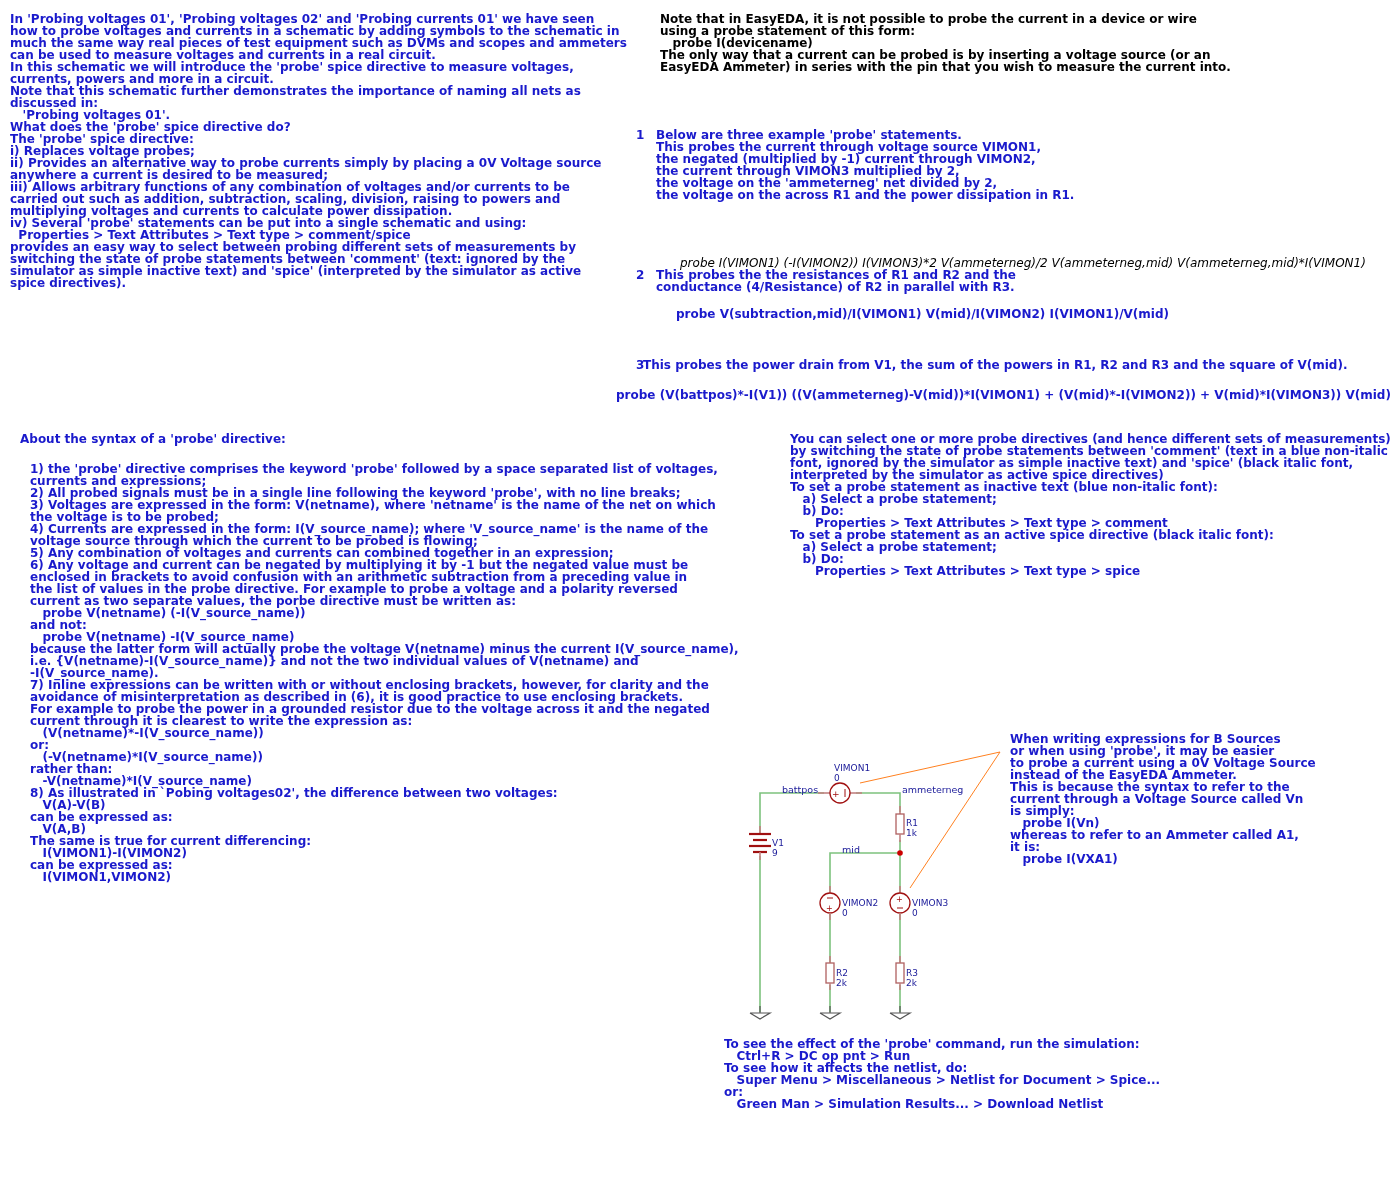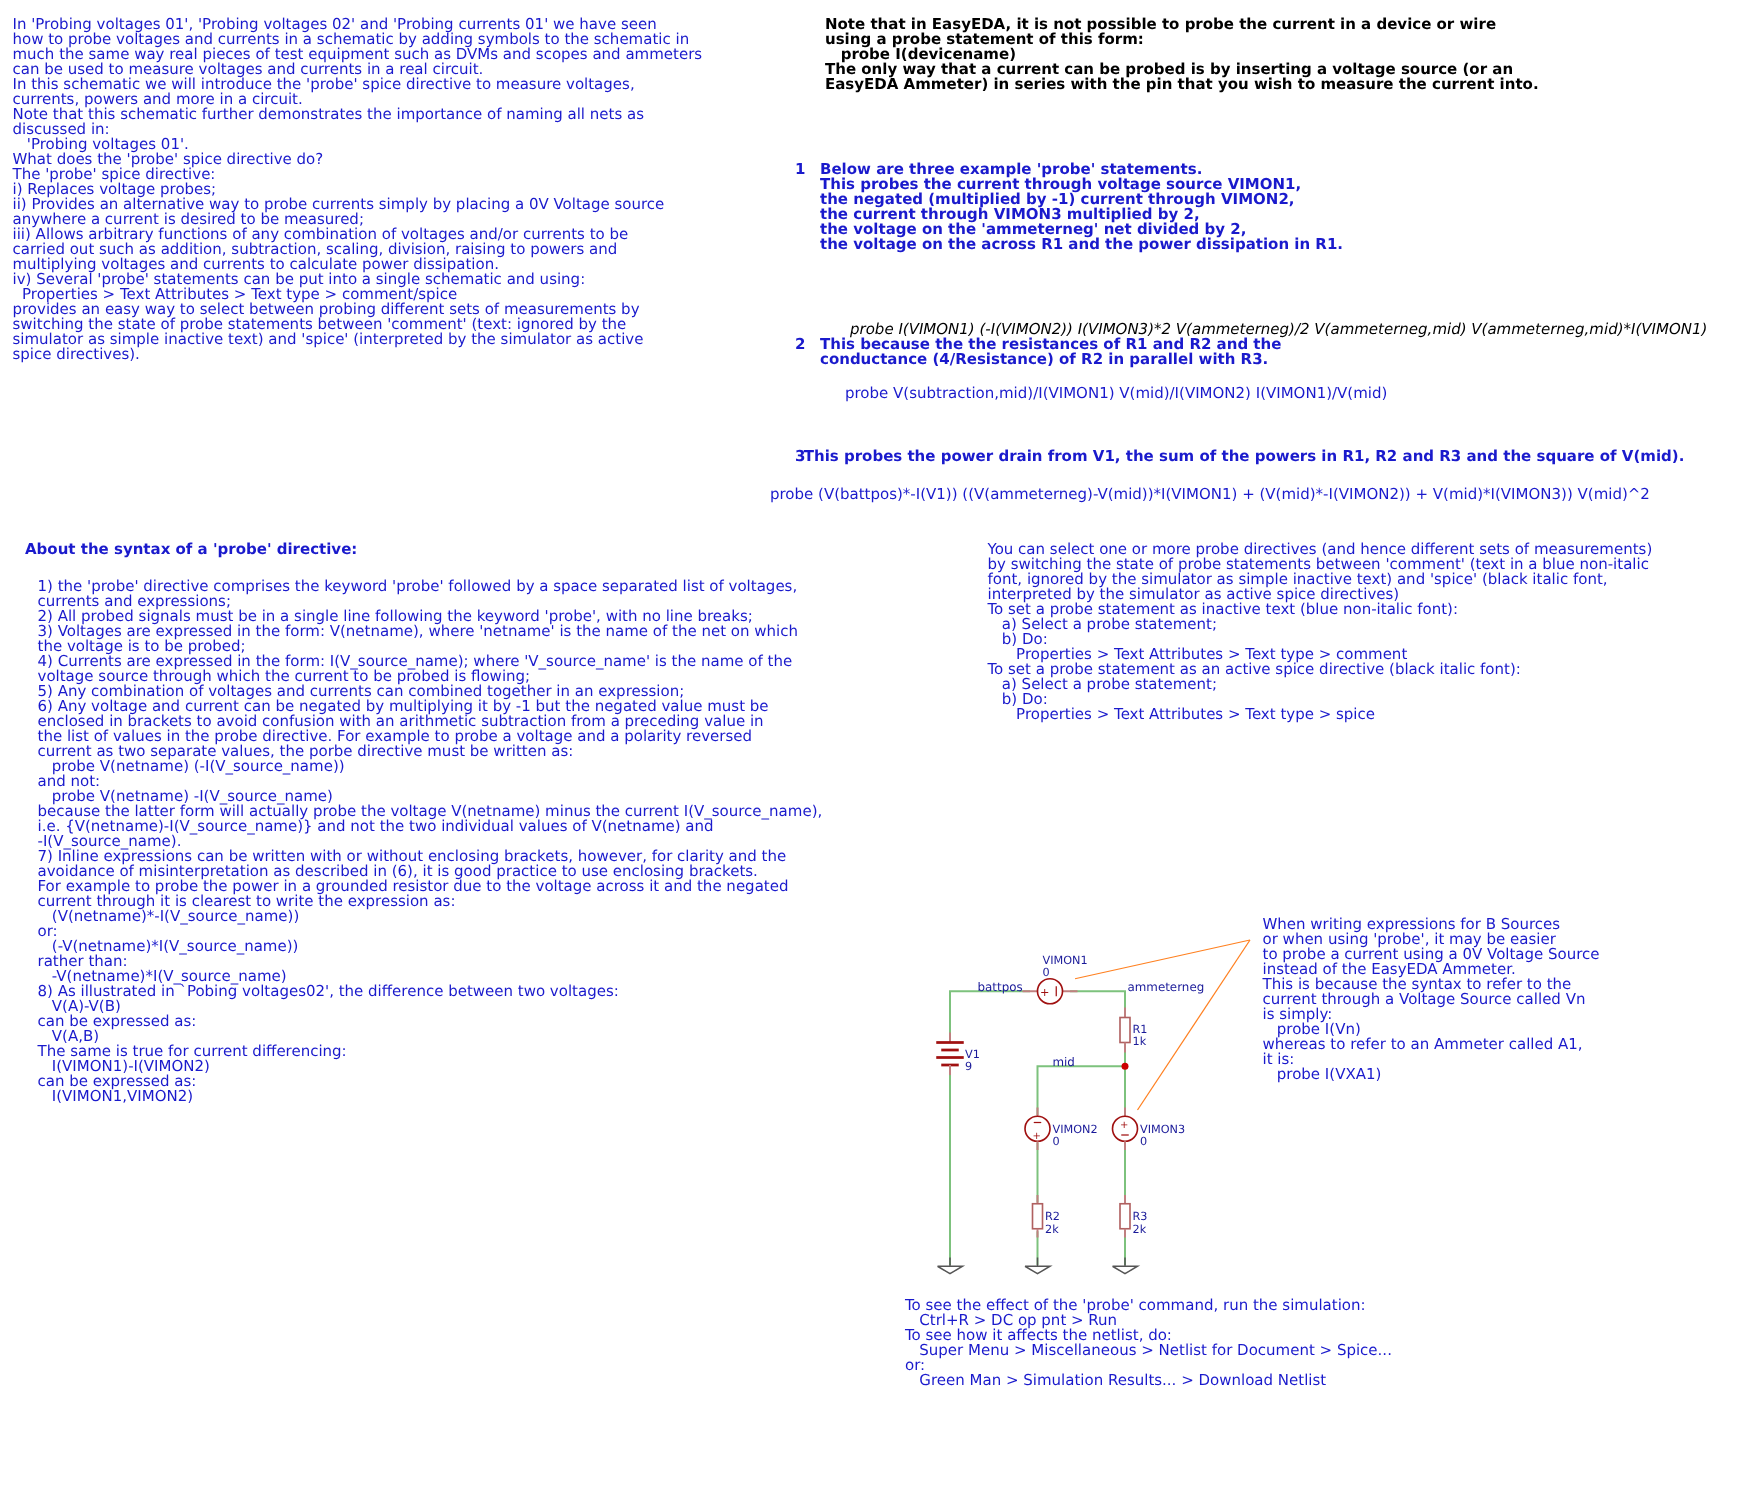--- a/index.html
+++ b/index.html
@@ -1,39 +1,39 @@
 <!DOCTYPE html>
 <html><head>
 <meta charset="utf-8">
 <style>
   html, body { margin: 0; padding: 0; background: #ffffff; }
   body { width: 1392px; height: 1194px; position: relative; overflow: hidden;
          font-family: "DejaVu Sans", sans-serif; font-size: 12px; line-height: 12px; color: #0000ff; }
   .blk { position: absolute; white-space: pre; }
-  .blue { color: #1a1acc; }
+  .blue { color: #1a1acc; font-weight: bold; }
   .red { color: #000000; font-weight: bold; }
   .bold { font-weight: bold; }
   .italic-black { color: #000000; font-style: italic; }
   .line { display: block; height: 12px; }
   .num { position: absolute; font-weight: bold; color: #1a1acc; }
   svg text { font-family: "DejaVu Sans", sans-serif; }
 </style>
 </head>
 <body>
 
 <div class="blk blue" style="left:10px; top:13px;" id="intro"><span class="line">In 'Probing voltages 01', 'Probing voltages 02' and 'Probing currents 01' we have seen</span><span class="line">how to probe voltages and currents in a schematic by adding symbols to the schematic in</span><span class="line">much the same way real pieces of test equipment such as DVMs and scopes and ammeters</span><span class="line">can be used to measure voltages and currents in a real circuit.</span><span class="line">In this schematic we will introduce the 'probe' spice directive to measure voltages,</span><span class="line">currents, powers and more in a circuit.</span><span class="line">Note that this schematic further demonstrates the importance of naming all nets as</span><span class="line">discussed in:</span><span class="line">   'Probing voltages 01'.</span><span class="line">What does the 'probe' spice directive do?</span><span class="line">The 'probe' spice directive:</span><span class="line">i) Replaces voltage probes;</span><span class="line">ii) Provides an alternative way to probe currents simply by placing a 0V Voltage source</span><span class="line">anywhere a current is desired to be measured;</span><span class="line">iii) Allows arbitrary functions of any combination of voltages and/or currents to be</span><span class="line">carried out such as addition, subtraction, scaling, division, raising to powers and</span><span class="line">multiplying voltages and currents to calculate power dissipation.</span><span class="line">iv) Several 'probe' statements can be put into a single schematic and using:</span><span class="line">  Properties &gt; Text Attributes &gt; Text type &gt; comment/spice</span><span class="line">provides an easy way to select between probing different sets of measurements by</span><span class="line">switching the state of probe statements between 'comment' (text: ignored by the</span><span class="line">simulator as simple inactive text) and 'spice' (interpreted by the simulator as active</span><span class="line">spice directives).</span></div>
 
 <div class="blk red" style="left:660px; top:13px;" id="warning"><span class="line">Note that in EasyEDA, it is not possible to probe the current in a device or wire</span><span class="line">using a probe statement of this form:</span><span class="line">   probe I(devicename)</span><span class="line">The only way that a current can be probed is by inserting a voltage source (or an</span><span class="line">EasyEDA Ammeter) in series with the pin that you wish to measure the current into.</span></div>
 
 <div class="num" style="left:636px; top:129px;">1</div>
 <div class="blk blue bold" style="left:656px; top:129px;" id="ex1"><span class="line">Below are three example 'probe' statements.</span><span class="line">This probes the current through voltage source VIMON1,</span><span class="line">the negated (multiplied by -1) current through VIMON2,</span><span class="line">the current through VIMON3 multiplied by 2,</span><span class="line">the voltage on the 'ammeterneg' net divided by 2,</span><span class="line">the voltage on the across R1 and the power dissipation in R1.</span></div>
 <div class="blk italic-black" style="left:680px; top:223px;margin-top:34px;">probe I(VIMON1) (-I(VIMON2)) I(VIMON3)*2 V(ammeterneg)/2 V(ammeterneg,mid) V(ammeterneg,mid)*I(VIMON1)</div>
 
 <div class="num" style="left:636px; top:269px;">2</div>
-<div class="blk blue bold" style="left:656px; top:269px;" id="ex2"><span class="line">This because the the resistances of R1 and R2 and the</span><span class="line">conductance (4/Resistance) of R2 in parallel with R3.</span></div>
+<div class="blk blue bold" style="left:656px; top:269px;" id="ex2"><span class="line">This probes the the resistances of R1 and R2 and the</span><span class="line">conductance (4/Resistance) of R2 in parallel with R3.</span></div>
 <div class="blk blue" style="left:676px; top:308px;">probe V(subtraction,mid)/I(VIMON1) V(mid)/I(VIMON2) I(VIMON1)/V(mid)</div>
 
 <div class="num" style="left:636px; top:359px;">3</div>
 <div class="blk blue bold" style="left:643px; top:359px;" id="ex3"><span class="line">This probes the power drain from V1, the sum of the powers in R1, R2 and R3 and the square of V(mid).</span></div>
 <div class="blk blue" style="left:616px; top:389px;">probe (V(battpos)*-I(V1)) ((V(ammeterneg)-V(mid))*I(VIMON1) + (V(mid)*-I(VIMON2)) + V(mid)*I(VIMON3)) V(mid)^2</div>
 
 <div class="blk blue bold" style="left:20px; top:433px;">About the syntax of a 'probe' directive:</div>
 <div class="blk blue" style="left:30px; top:463px;" id="syntax"><span class="line">1) the 'probe' directive comprises the keyword 'probe' followed by a space separated list of voltages,</span><span class="line">currents and expressions;</span><span class="line">2) All probed signals must be in a single line following the keyword 'probe', with no line breaks;</span><span class="line">3) Voltages are expressed in the form: V(netname), where 'netname' is the name of the net on which</span><span class="line">the voltage is to be probed;</span><span class="line">4) Currents are expressed in the form: I(V_source_name); where 'V_source_name' is the name of the</span><span class="line">voltage source through which the current to be probed is flowing;</span><span class="line">5) Any combination of voltages and currents can combined together in an expression;</span><span class="line">6) Any voltage and current can be negated by multiplying it by -1 but the negated value must be</span><span class="line">enclosed in brackets to avoid confusion with an arithmetic subtraction from a preceding value in</span><span class="line">the list of values in the probe directive. For example to probe a voltage and a polarity reversed</span><span class="line">current as two separate values, the porbe directive must be written as:</span><span class="line">   probe V(netname) (-I(V_source_name))</span><span class="line">and not:</span><span class="line">   probe V(netname) -I(V_source_name)</span><span class="line">because the latter form will actually probe the voltage V(netname) minus the current I(V_source_name),</span><span class="line">i.e. {V(netname)-I(V_source_name)} and not the two individual values of V(netname) and</span><span class="line">-I(V_source_name).</span><span class="line">7) Inline expressions can be written with or without enclosing brackets, however, for clarity and the</span><span class="line">avoidance of misinterpretation as described in (6), it is good practice to use enclosing brackets.</span><span class="line">For example to probe the power in a grounded resistor due to the voltage across it and the negated</span><span class="line">current through it is clearest to write the expression as:</span><span class="line">   (V(netname)*-I(V_source_name))</span><span class="line">or:</span><span class="line">   (-V(netname)*I(V_source_name))</span><span class="line">rather than:</span><span class="line">   -V(netname)*I(V_source_name)</span><span class="line">8) As illustrated in `Pobing voltages02', the difference between two voltages:</span><span class="line">   V(A)-V(B)</span><span class="line">can be expressed as:</span><span class="line">   V(A,B)</span><span class="line">The same is true for current differencing:</span><span class="line">   I(VIMON1)-I(VIMON2)</span><span class="line">can be expressed as:</span><span class="line">   I(VIMON1,VIMON2)</span></div>
 
 <div class="blk blue" style="left:790px; top:433px;" id="selecthelp"><span class="line">You can select one or more probe directives (and hence different sets of measurements)</span><span class="line">by switching the state of probe statements between 'comment' (text in a blue non-italic</span><span class="line">font, ignored by the simulator as simple inactive text) and 'spice' (black italic font,</span><span class="line">interpreted by the simulator as active spice directives)</span><span class="line">To set a probe statement as inactive text (blue non-italic font):</span><span class="line">   a) Select a probe statement;</span><span class="line">   b) Do:</span><span class="line">      Properties &gt; Text Attributes &gt; Text type &gt; comment</span><span class="line">To set a probe statement as an active spice directive (black italic font):</span><span class="line">   a) Select a probe statement;</span><span class="line">   b) Do:</span><span class="line">      Properties &gt; Text Attributes &gt; Text type &gt; spice</span></div>

